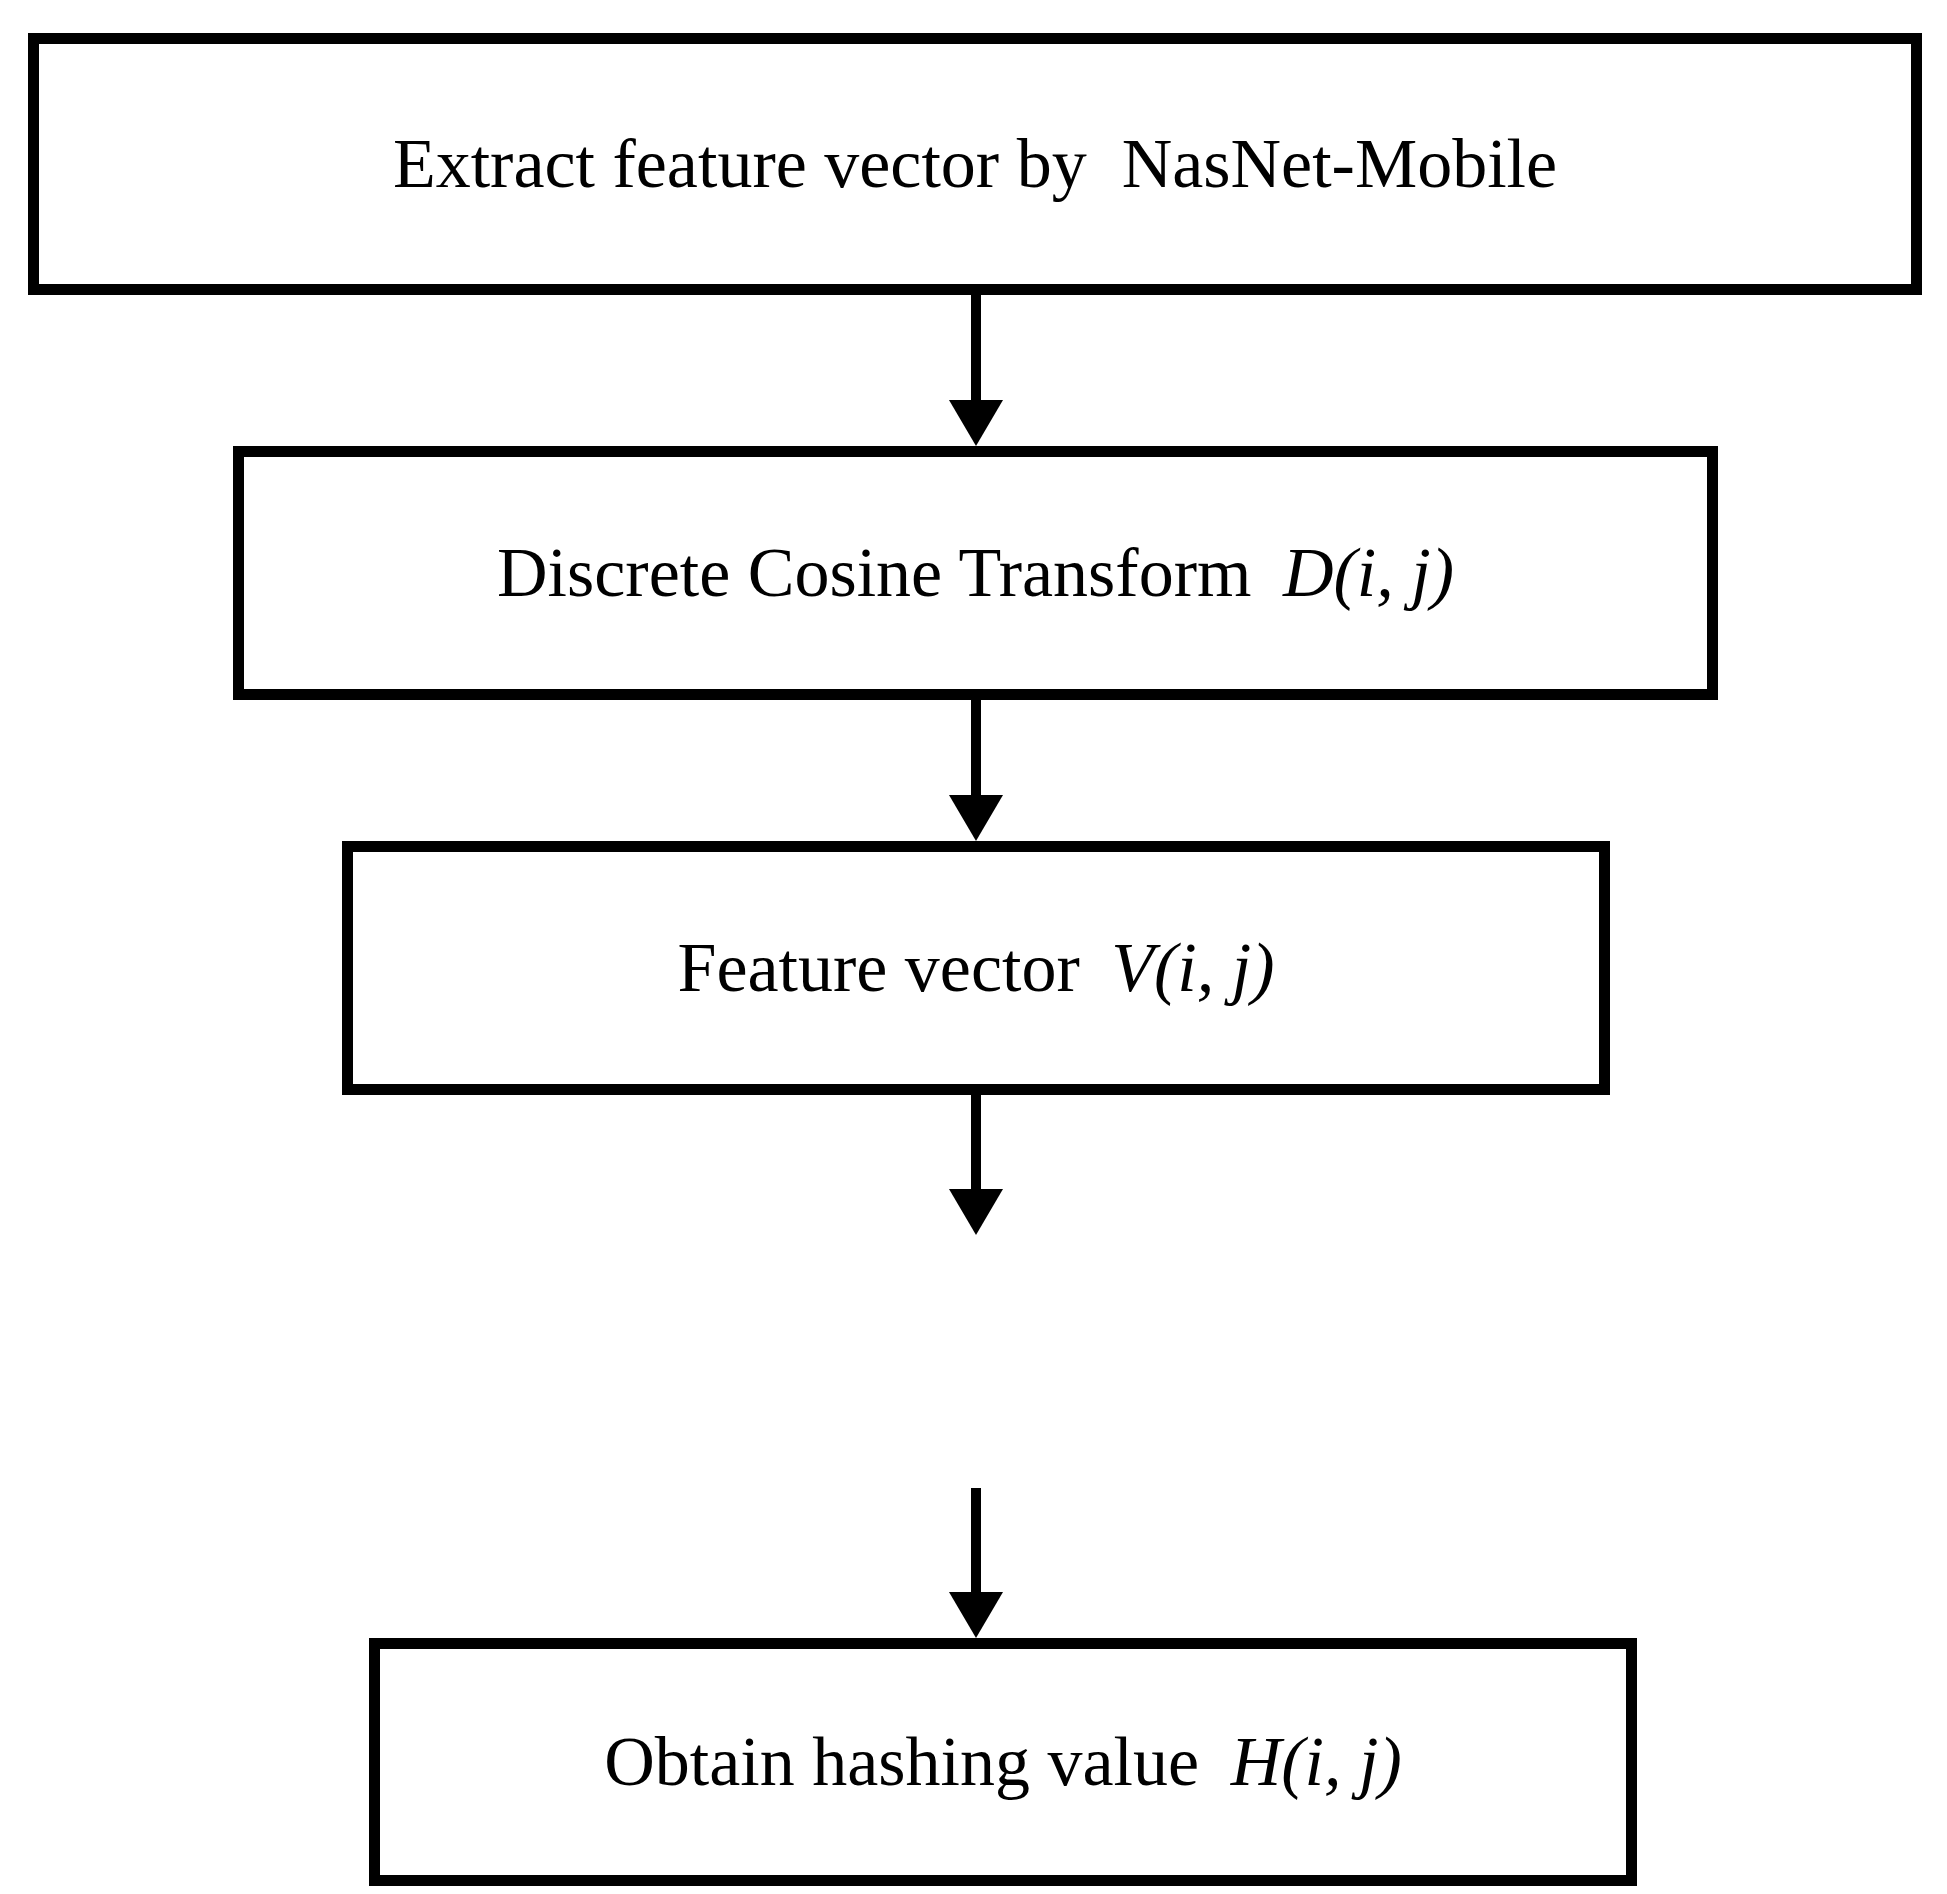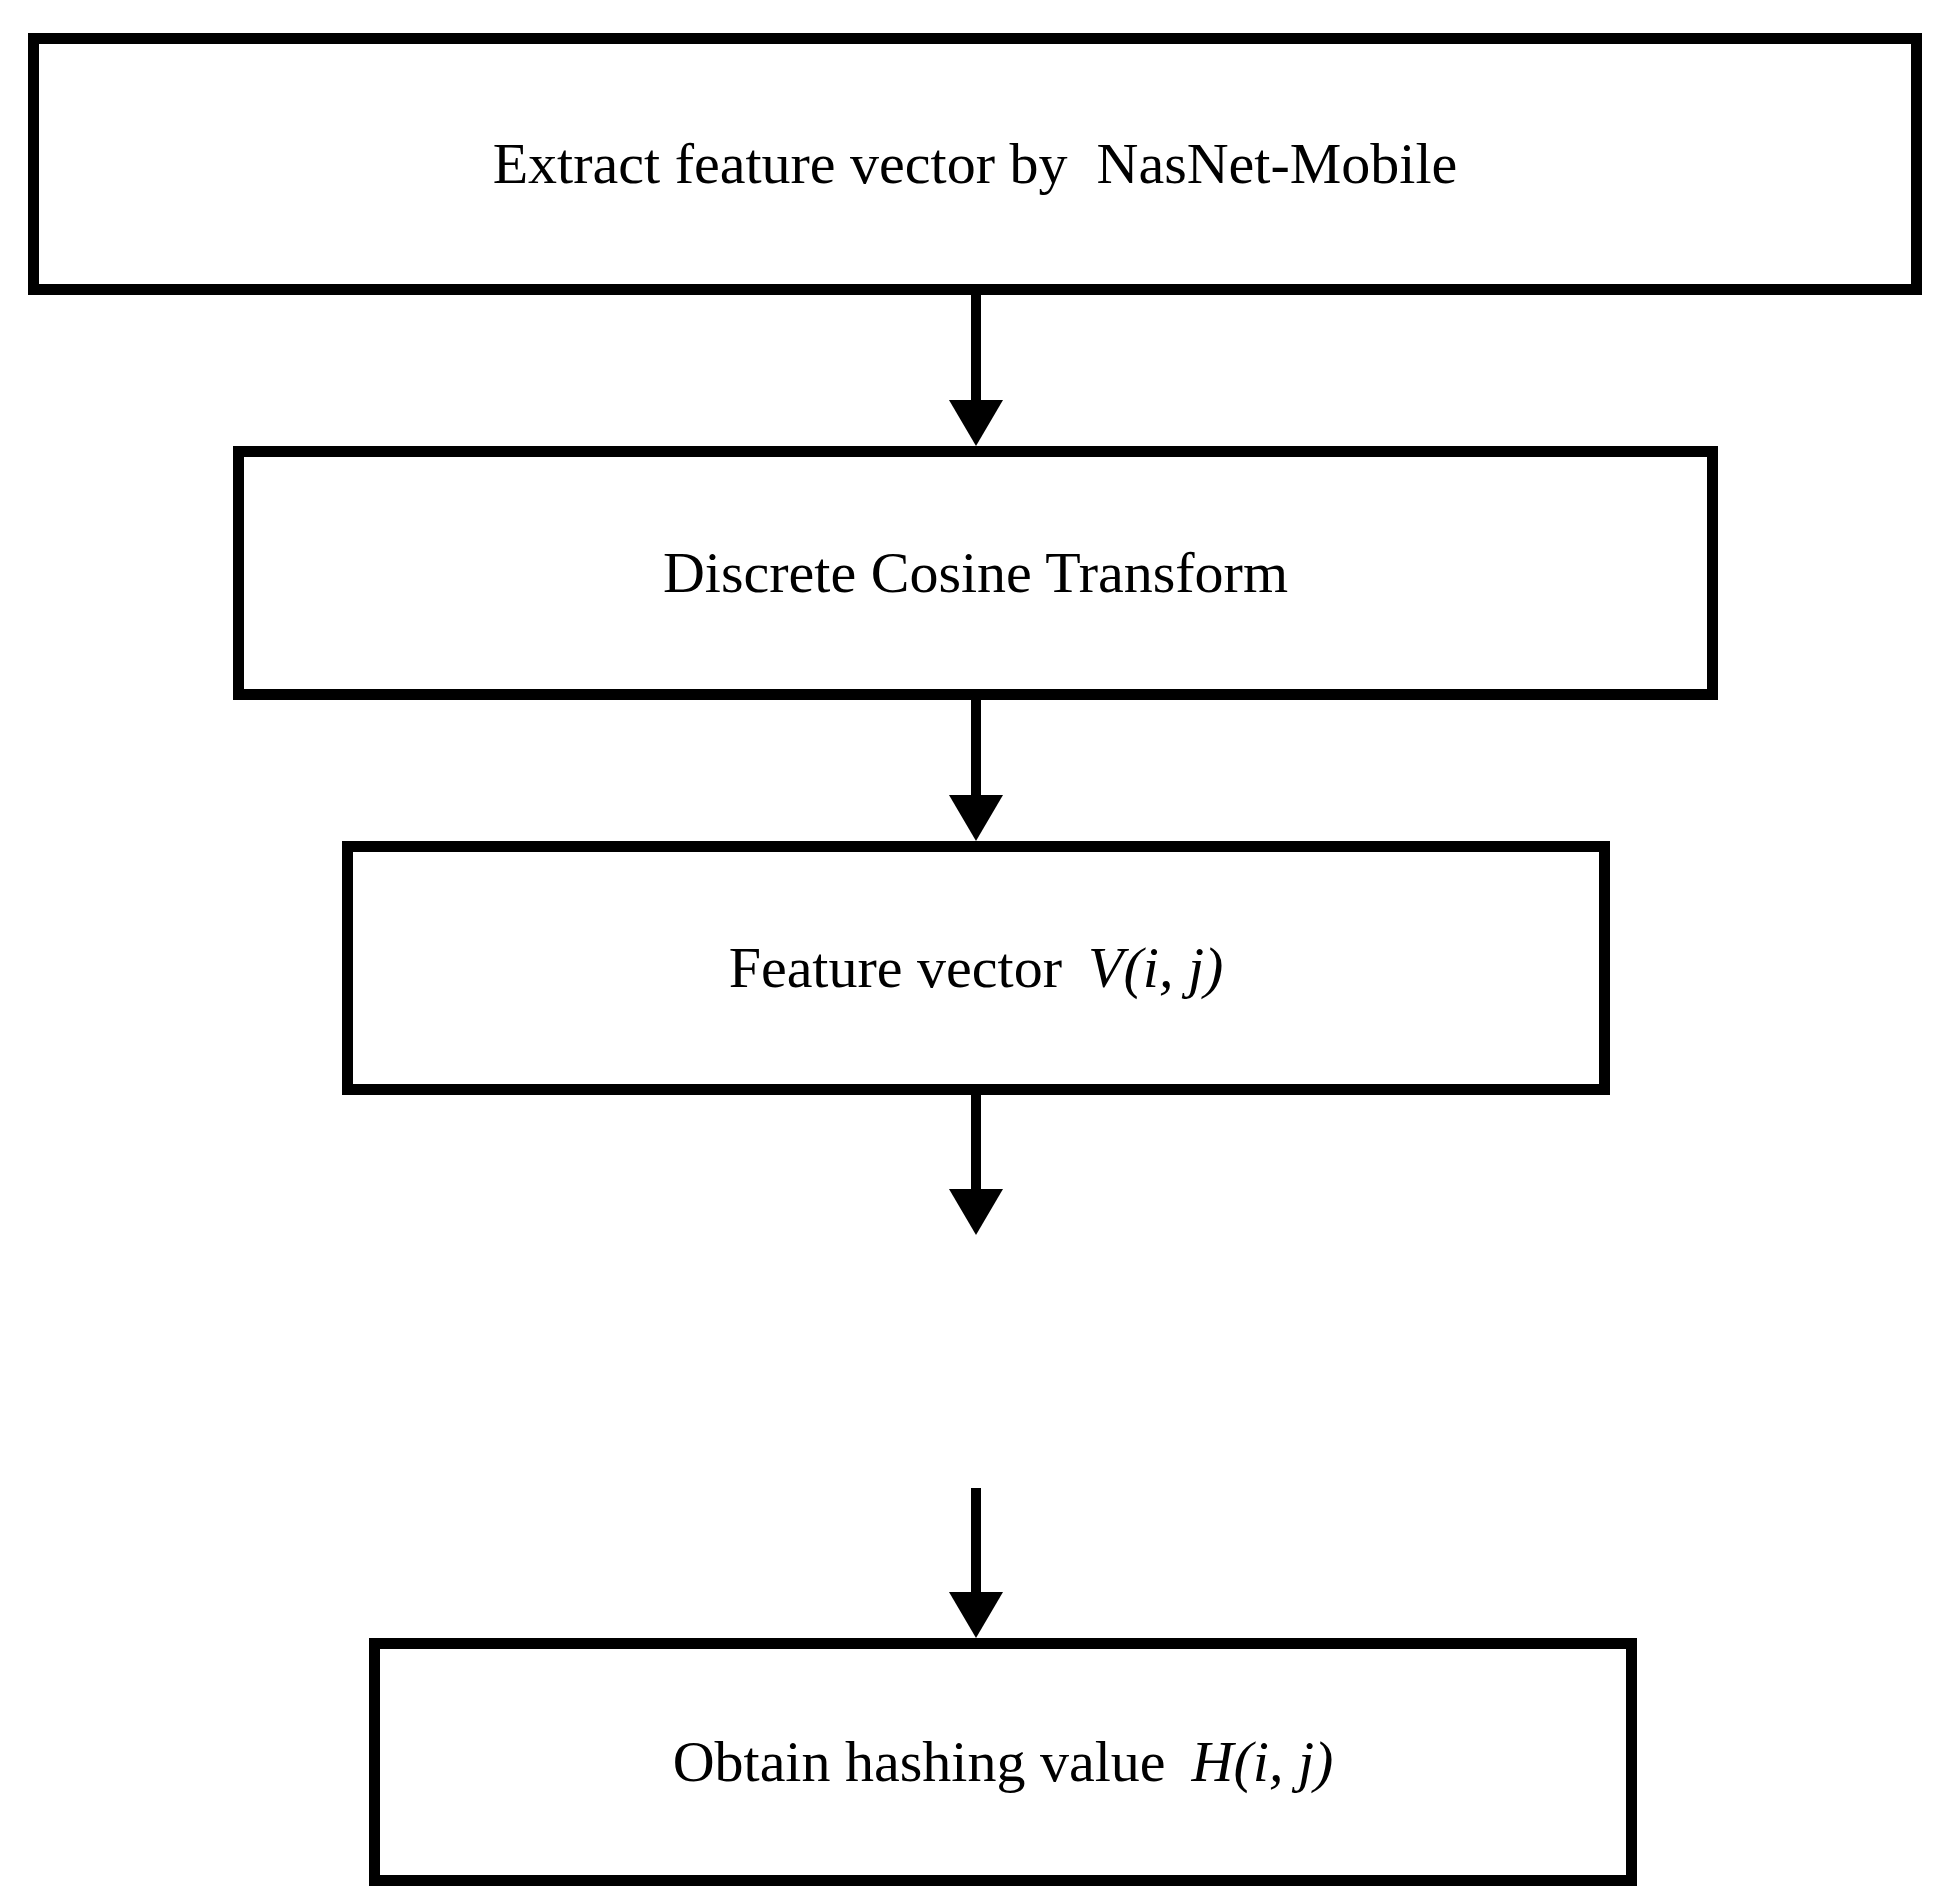--- a/index.html
+++ b/index.html
@@ -17,21 +17,21 @@
     overflow: hidden;
   }
   .node {
     position: absolute;
     box-sizing: border-box;
     border: 11px solid var(--stroke, #000000);
     background: #ffffff;
     display: flex;
     align-items: center;
     justify-content: center;
-    font-size: 58px;
+    font-size: 70px;
     line-height: 1;
     white-space: nowrap;
   }
   .node .label {
     white-space: pre; 
   }
   .node .math {
     font-style: italic;
     white-space: pre;
   }
@@ -66,20 +66,21 @@
     <span class="label">Extract feature vector by  NasNet-Mobile</span>
   </div>
 
   <div class="arrow" style="left:949px; top:293px; width:54px; height:153px;">
     <div class="shaft"></div>
     <div class="head"></div>
   </div>
 
   <div class="node" style="left:233px; top:446px; width:1485px; height:254px;justify-content:center;">
     <span class="label">Discrete Cosine Transform</span>
+    <span class="math">D(i, j)</span>
   </div>
 
   <div class="arrow" style="left:949px; top:698px; width:54px; height:143px;">
     <div class="shaft"></div>
     <div class="head"></div>
   </div>
 
   <div class="node" style="left:342px; top:841px; width:1268px; height:254px;text-align:right;">
     <span class="label">Feature vector</span>
     <span class="math">V(i, j)</span>

